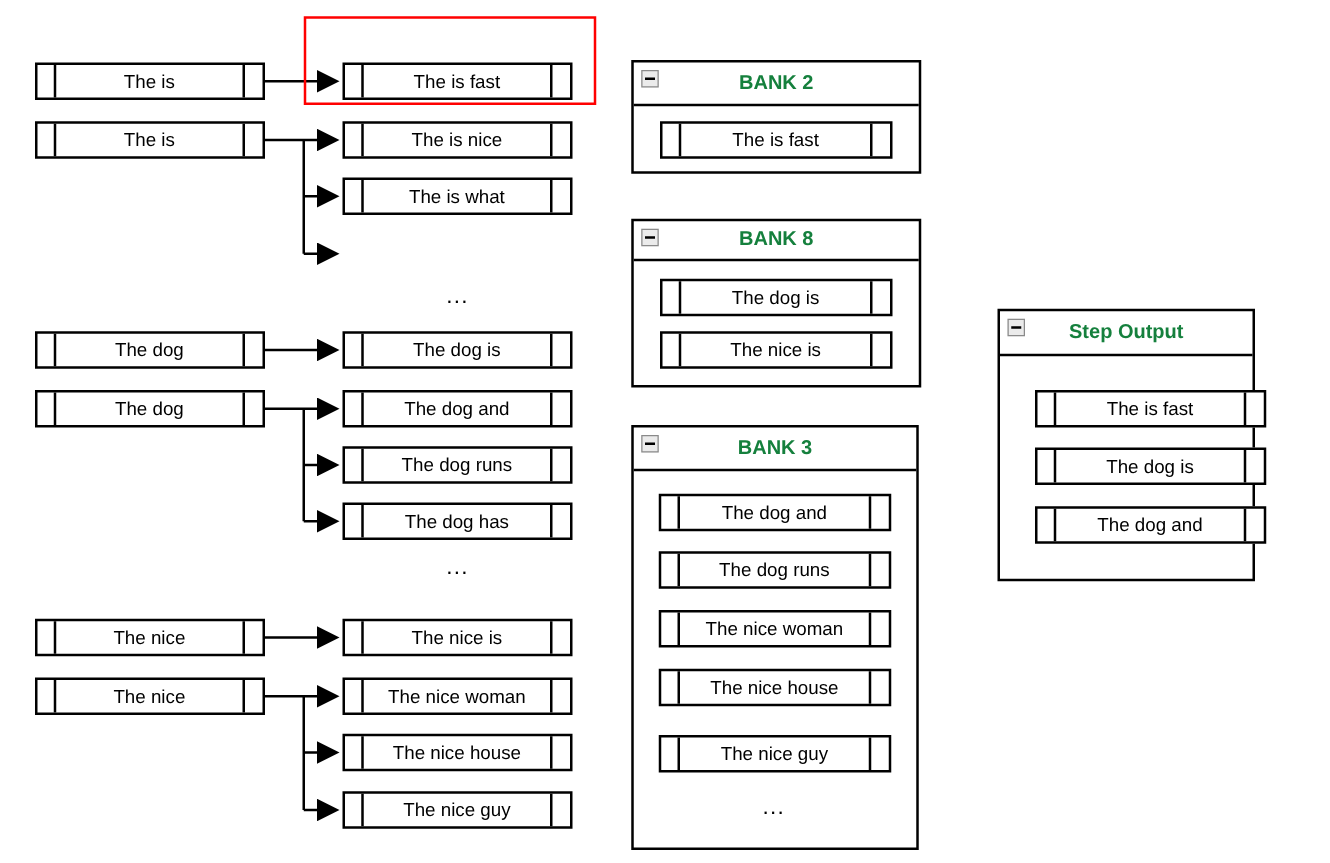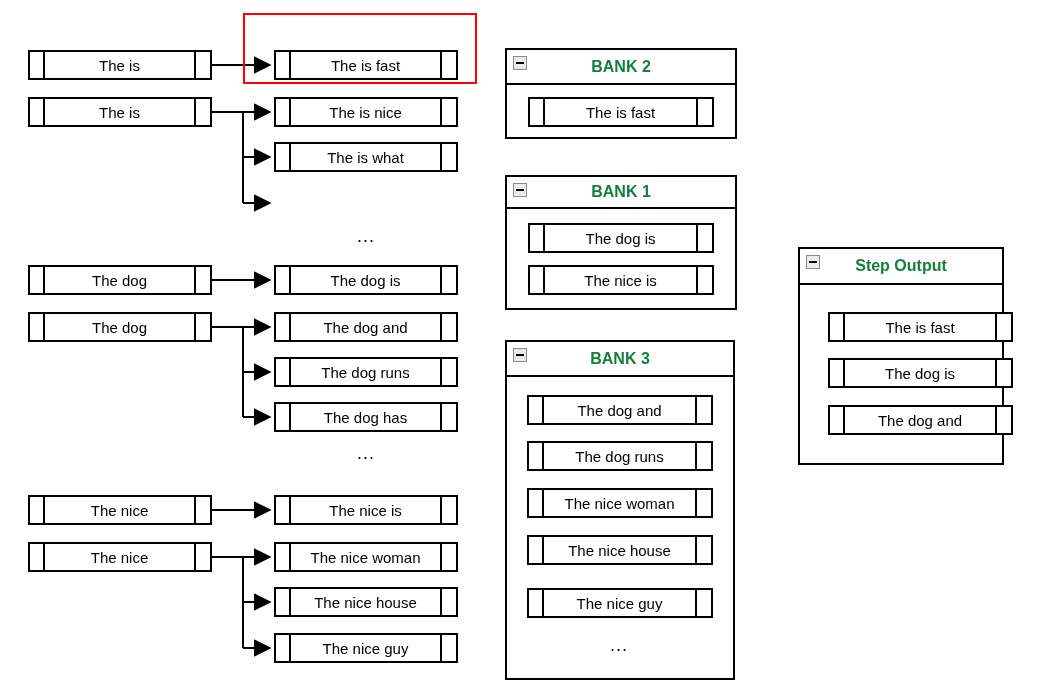--- a/index.html
+++ b/index.html
@@ -175,21 +175,21 @@
       <span class="cell-c">The is fast</span>
       <span class="cell-r"></span>
     </div>
   </div>
 
   <div class="panel" style="left:505px;top:175px;width:232px;height:135px">
     <div class="panel-header" style="height:32px">
       <button class="collapse-btn">
         <span class="minus-bar"></span>
       </button>
-      <span>BANK 1</span>
+      <span>BANK 8</span>
     </div>
     <div class="tbox" style="left:21px;top:46px;width:186px">
       <span class="cell-l"></span>
       <span class="cell-c">The dog is</span>
       <span class="cell-r"></span>
     </div>
     <div class="tbox" style="left:21px;top:88px;width:186px">
       <span class="cell-l"></span>
       <span class="cell-c">The nice is</span>
       <span class="cell-r"></span>

